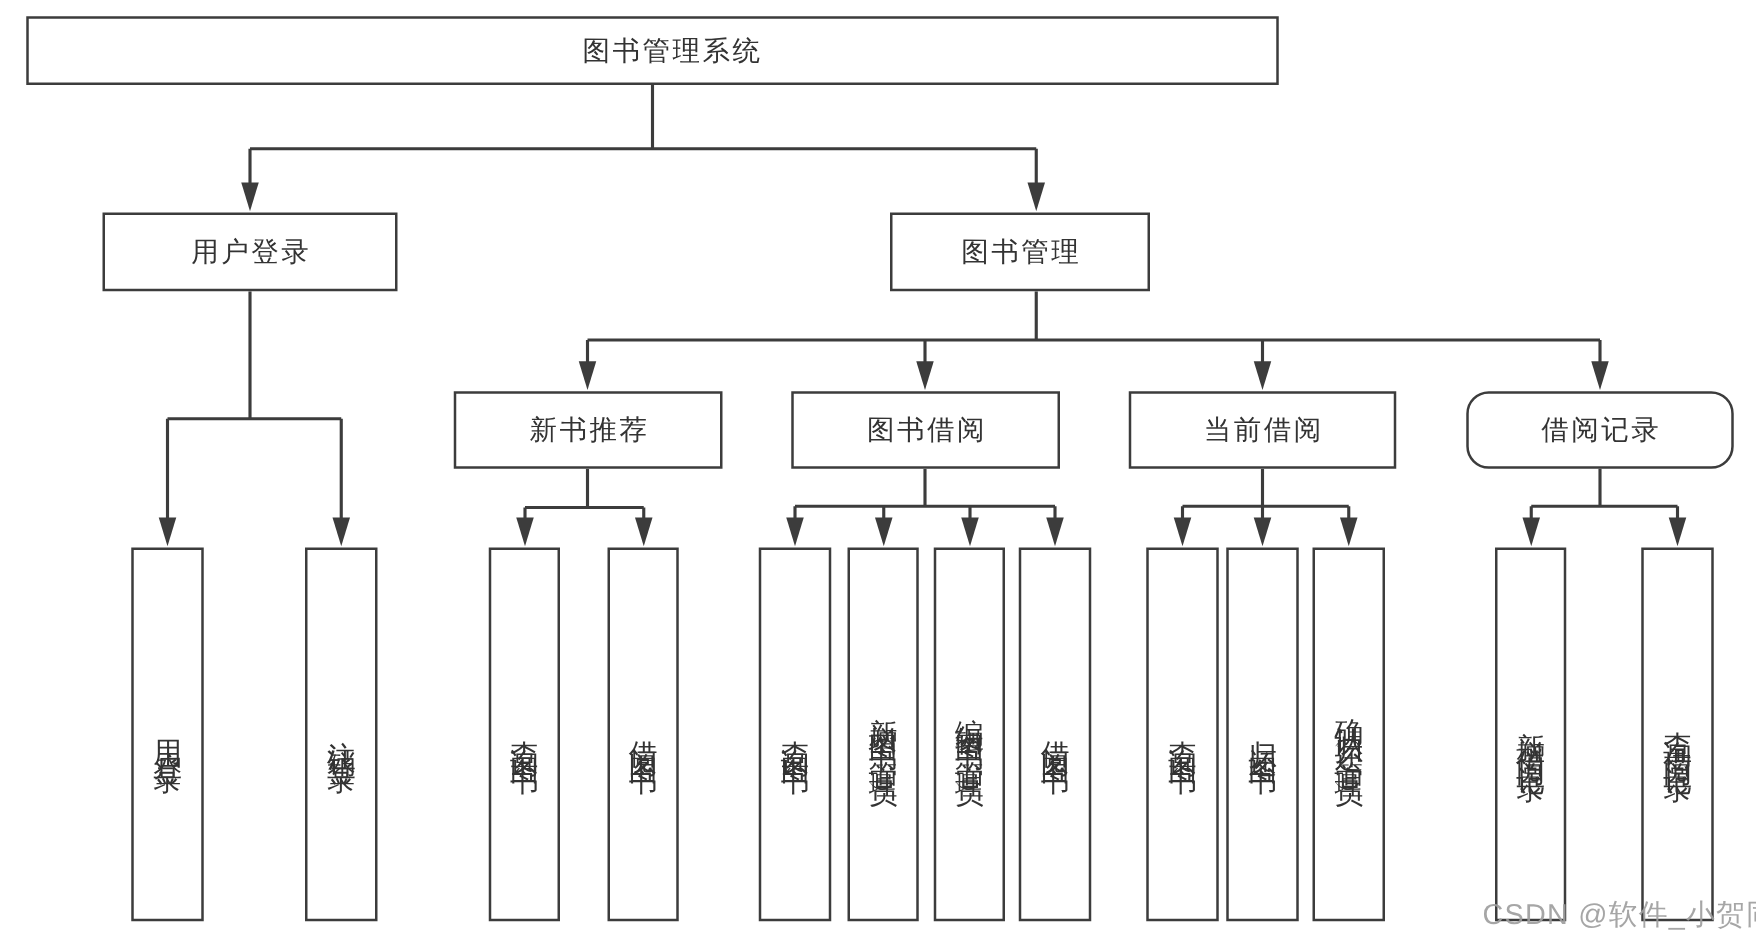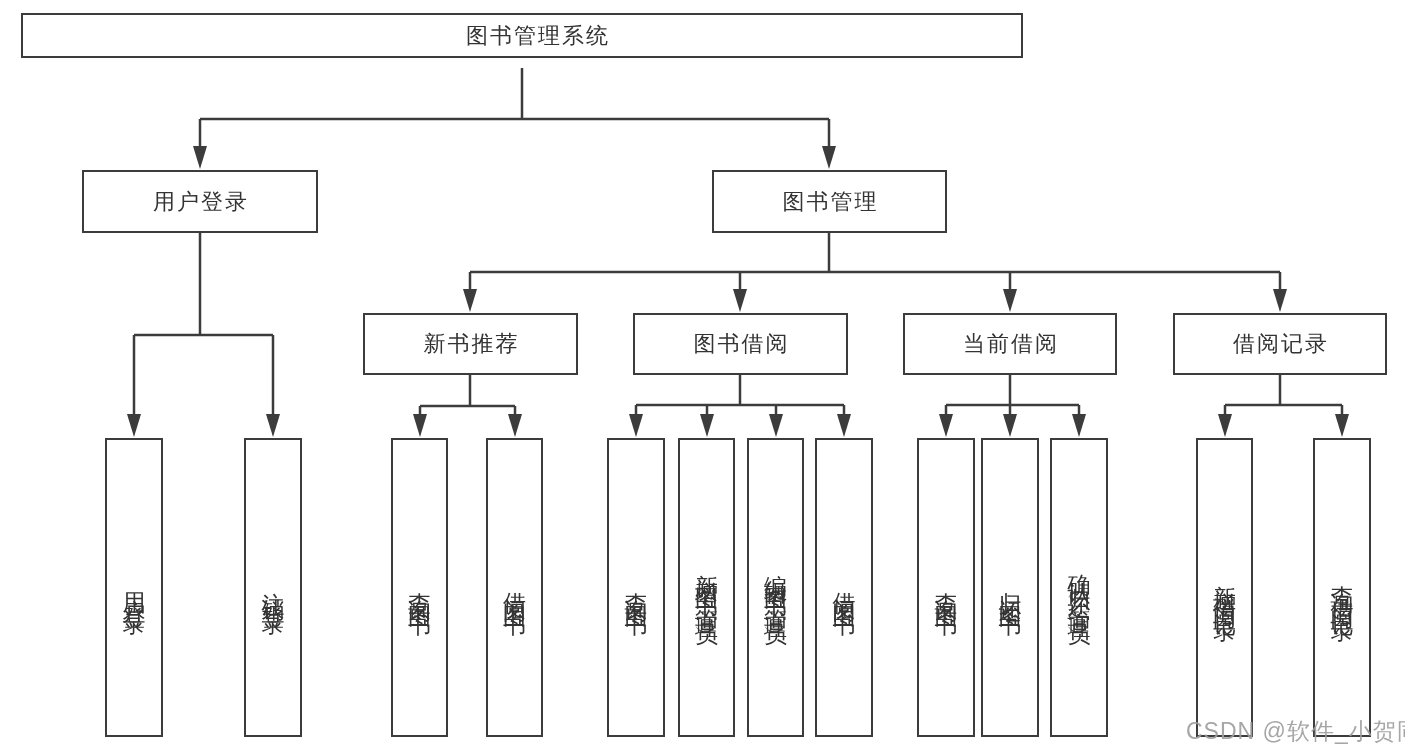--- a/index.html
+++ b/index.html
@@ -89,41 +89,41 @@
       <polygon points="769,414 783,414 776,437"></polygon>
       <polygon points="837,414 851,414 844,437"></polygon>
       <polygon points="939,414 953,414 946,437"></polygon>
       <polygon points="1003,414 1017,414 1010,437"></polygon>
       <polygon points="1072,414 1086,414 1079,437"></polygon>
       <polygon points="1218,414 1232,414 1225,437"></polygon>
       <polygon points="1335,414 1349,414 1342,437"></polygon>
     </g>
   </svg>
 
-  <div class="node" style="left:21px; top:13px; width:1002px; height:45px;padding-left:30px;">
+  <div class="node" style="left:21px; top:13px; width:1002px; height:55px;padding-left:30px;">
     <span class="hlabel">图书管理系统</span>
   </div>
 
   <div class="node" style="left:82px; top:170px; width:236px; height:63px;">
     <span class="hlabel">用户登录</span>
   </div>
-  <div class="node" style="left:712px; top:170px; width:235px; height:63px;">
+  <div class="node" style="left:712px; top:170px; width:208px; height:63px;">
     <span class="hlabel">图书管理</span>
   </div>
 
   <div class="node" style="left:363px; top:313px; width:215px; height:62px;justify-content:center;">
     <span class="hlabel">新书推荐</span>
   </div>
   <div class="node" style="left:903px; top:313px; width:214px; height:62px;">
     <span class="hlabel">当前借阅</span>
   </div>
   <div class="node" style="left:633px; top:313px; width:215px; height:62px;">
     <span class="hlabel">图书借阅</span>
   </div>
-  <div class="node" style="left:1173px; top:313px; width:214px; height:62px;">
+  <div class="node" style="left:1173px; top:313px; width:214px; height:62px;border-radius:18px;">
     <span class="hlabel">借阅记录</span>
   </div>
 
   <div class="node leaf" style="left:105px; top:438px; width:58px; height:299px;">
     <span class="vlabel">用户登录</span>
   </div>
   <div class="node leaf" style="left:244px; top:438px; width:58px; height:299px;">
     <span class="vlabel">注销登录</span>
   </div>
   <div class="node leaf" style="left:391px; top:438px; width:57px; height:299px;">

